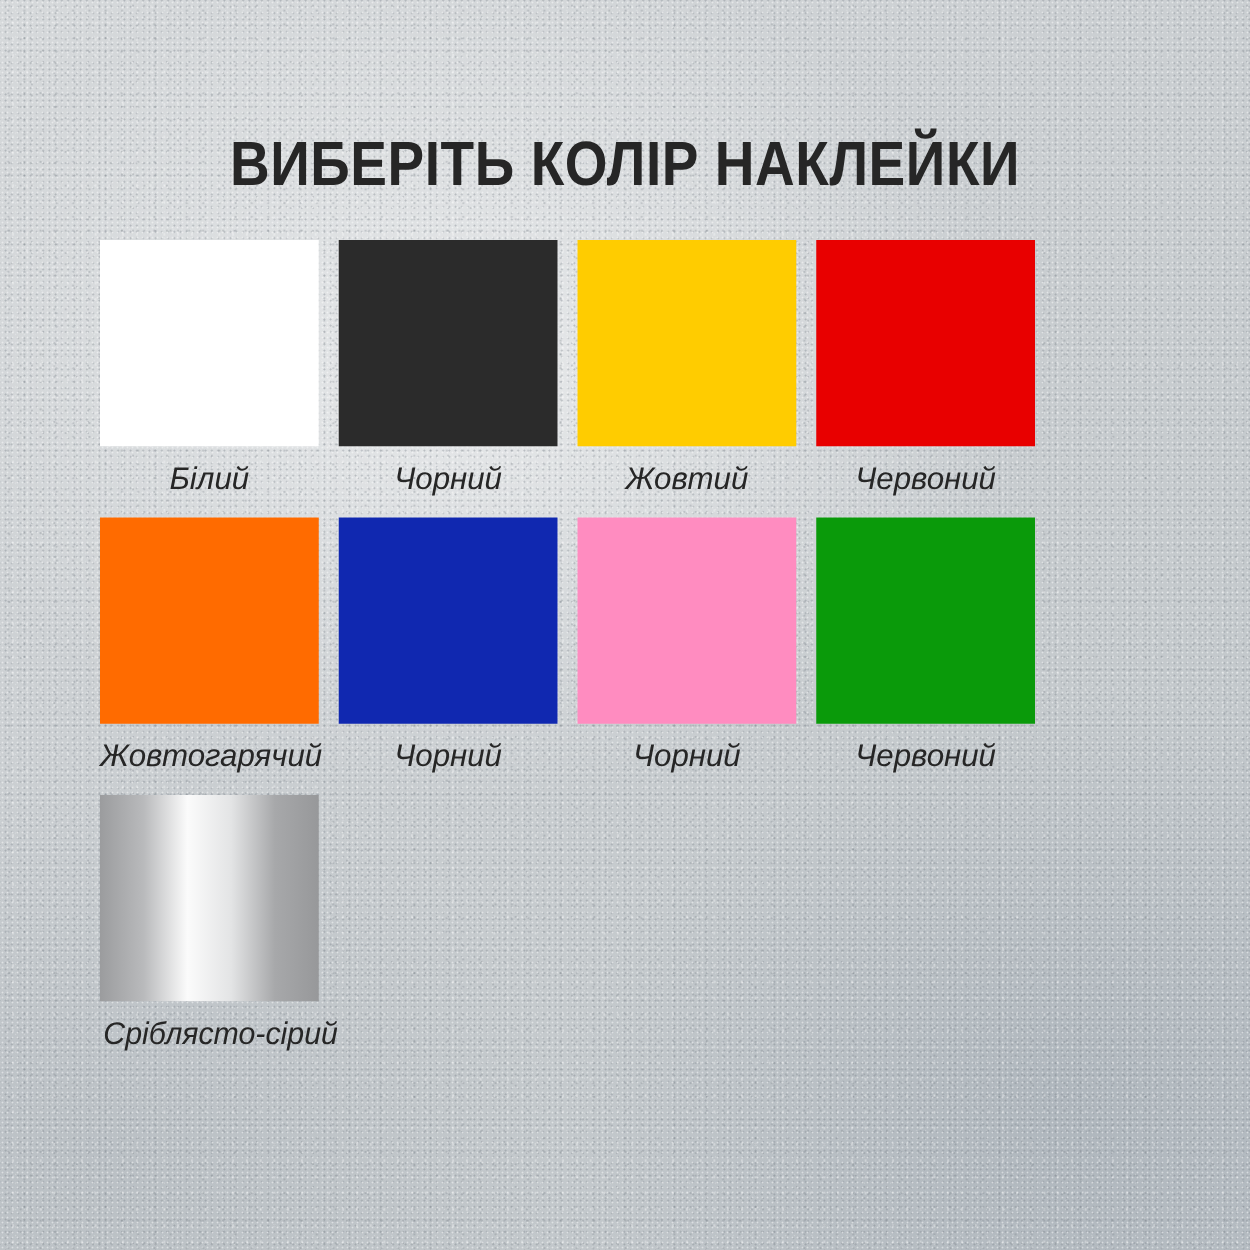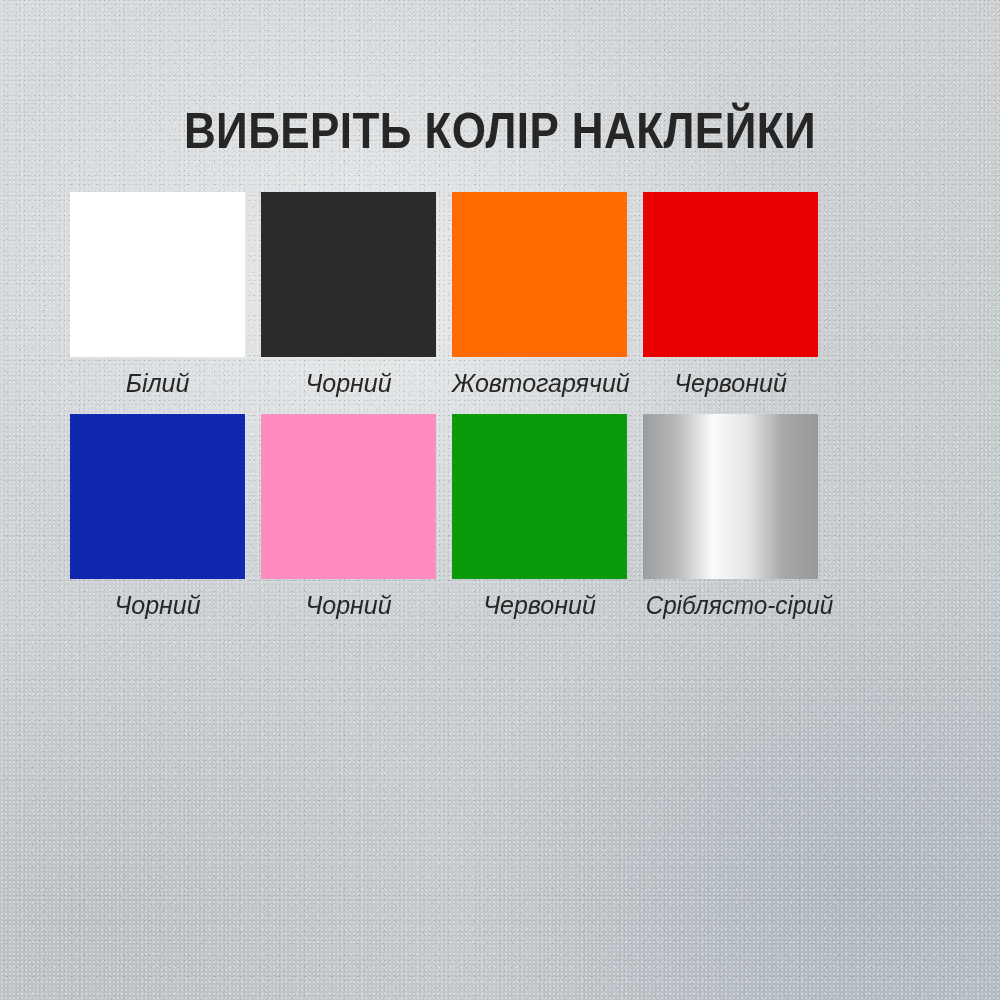--- a/index.html
+++ b/index.html
@@ -70,21 +70,21 @@
     letter-spacing: 0.5px;
     color: #262626;
     transform: scaleX(0.88);
     transform-origin: center;
     white-space: nowrap;
   }
 
   
   .grid {
     position: absolute;
-    left: 70px;
+    left: 80px;
     top: 192px;
     width: 872px;
     display: grid;
     grid-template-columns: repeat(4, 175px);
     grid-auto-rows: auto;
     column-gap: 57px;
     row-gap: 17px;
     gap: 16px;
   }
 
@@ -130,26 +130,30 @@
   <div class="grid" id="swatch-grid">
       <div class="cell">
         <div class="swatch" style="background: rgb(255, 255, 255);"></div>
         <span class="cell-label">Білий</span>
       </div>
       <div class="cell">
         <div class="swatch" style="background: rgb(43, 43, 43);"></div>
         <span class="cell-label">Чорний</span>
       </div>
       <div class="cell">
-        <div class="swatch" style="background: rgb(255, 107, 0);"></div>
-        <span class="cell-label">Жовтогарячий</span>
+        <div class="swatch" style="background: rgb(255, 204, 0);"></div>
+        <span class="cell-label">Жовтий</span>
       </div>
       <div class="cell">
         <div class="swatch" style="background: rgb(232, 0, 0);"></div>
         <span class="cell-label">Червоний</span>
+      </div>
+      <div class="cell">
+        <div class="swatch" style="background: rgb(255, 107, 0);"></div>
+        <span class="cell-label">Жовтогарячий</span>
       </div>
       <div class="cell">
         <div class="swatch" style="background: rgb(16, 40, 176);"></div>
         <span class="cell-label">Чорний</span>
       </div>
       <div class="cell">
         <div class="swatch" style="background: rgb(255, 140, 192);"></div>
         <span class="cell-label">Чорний</span>
       </div>
       <div class="cell">

